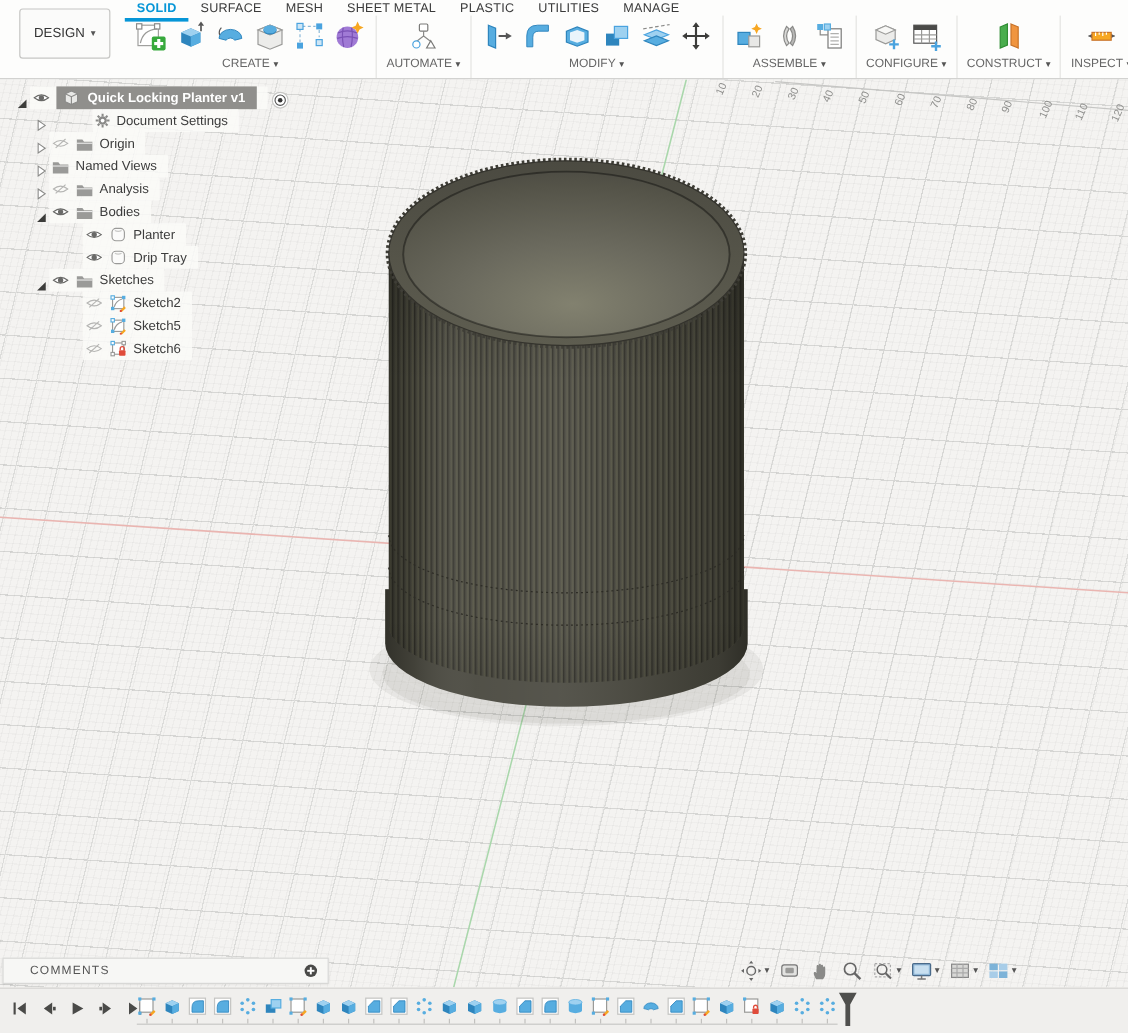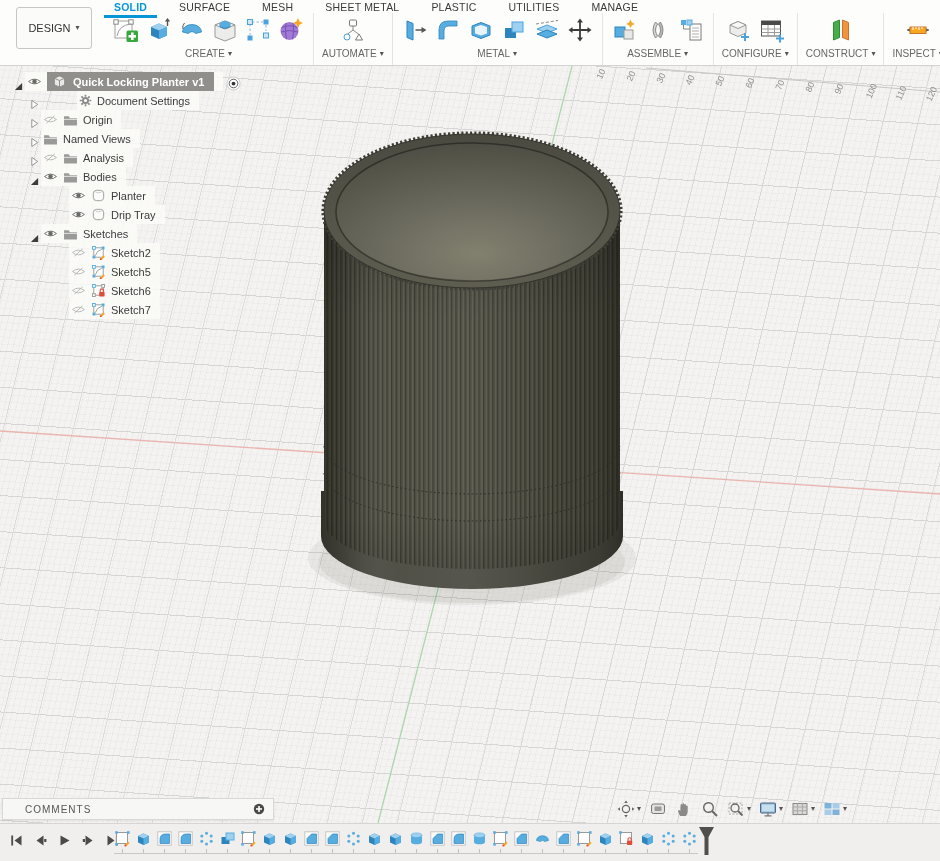--- a/index.html
+++ b/index.html
@@ -6,21 +6,21 @@
   body{width:940px;height:861px;position:relative;overflow:hidden;
        font-family:"Liberation Sans",sans-serif;background:#f4f3f1;font-size:11px;color:#3c3c3c}
 
   
   .topbar{position:absolute;top:0;left:0;width:940px;height:65px;background:#fdfdfc;
           border-bottom:1px solid #d2d2d0;z-index:30}
   .design-btn{position:absolute;left:16px;top:7px;width:74px;height:40px;border:1px solid #c6c6c4;
           border-radius:3px;background:#fbfbfa;display:flex;align-items:center;justify-content:center;
           gap:5px;font-size:11px;color:#333;cursor:default}
   .caret{font-size:8px;color:#555;line-height:1}
-  .tabs{position:absolute;left:112px;top:1px;display:flex;gap:28px;height:14px;align-items:center}
+  .tabs{position:absolute;left:112px;top:1px;display:flex;gap:16px;height:14px;align-items:center}
   .tab{font-size:10.5px;color:#3a3a3a;letter-spacing:.2px;position:relative;padding:0 2px 2px}
   .tab.active{color:#0696d7;font-weight:bold}
   .tab.active::after{content:"";position:absolute;left:-8px;right:-8px;bottom:-3px;height:3px;background:#0696d7}
   .ribbon{position:absolute;left:104px;top:13px;display:flex;height:52px}
   .rgroup{display:flex;flex-direction:column;align-items:center;justify-content:flex-start;
           padding:0 8px;border-right:1px solid #e4e4e2}
   .rgroup:last-child{border-right:none}
   .ricons{display:flex;gap:5px;height:34px;align-items:center}
   .ricons .rbtn{width:28px;height:28px;display:flex;align-items:center;justify-content:center}
   .rbtn svg{width:26px;height:26px}
@@ -197,21 +197,21 @@
             </svg>
           </div>
           <div class="rbtn">
             <svg viewBox="0 0 26 26">
               <path d="M13 4 V22 M4 13 H22" stroke="#3c3c3a" stroke-width="1.8"></path>
               <path d="M13 1.5 l-3 4 h6 Z M13 24.5 l-3 -4 h6 Z M1.5 13 l4 -3 v6 Z M24.5 13 l-4 -3 v6 Z" fill="#3c3c3a"></path>
             </svg>
           </div>
         </div>
         <div class="rlabel">
-          <span>METAL</span>
+          <span>MODIFY</span>
           <span class="caret">▾</span>
         </div>
       </div>
       <div class="rgroup">
         <div class="ricons">
           <div class="rbtn">
             <svg viewBox="0 0 26 26">
               <path d="M18.5 2.5 l1.4 3 3 1.4 -3 1.4 -1.4 3 -1.4 -3 -3 -1.4 3 -1.4 Z" fill="#f7a722"></path>
               <rect x="3" y="10" width="10" height="10" fill="#57ade0" stroke="#2e85bd"></rect>
               <rect x="12" y="13" width="9" height="9" fill="#e8e8e6" stroke="#9a9a98"></rect>
@@ -634,43 +634,20 @@
                 <rect x="1.6" y="1.6" width="3" height="3" fill="#fff" stroke="#57ade0"></rect>
                 <rect x="11.4" y="1.6" width="3" height="3" fill="#fff" stroke="#9a9a98"></rect>
                 <rect x="1.6" y="11.4" width="3" height="3" fill="#fff" stroke="#9a9a98"></rect>
                 <path d="M9.8 9.5 V8.1 a1.8 1.8 0 0 1 3.6 0 V9.5" fill="none" stroke="#e04b3a" stroke-width="1.2"></path>
                 <rect x="8.7" y="9.5" width="5.8" height="4.8" rx=".8" fill="#e04b3a"></rect>
               </svg>
             </span>
             <span class="rowlabel">Sketch6</span>
           </span>
         </div>
-        <div class="trow" style="padding-left: 54px;">
-          <span class="arrow"></span>
-          <span class="pill">
-            <span style="display: inline-flex;">
-              <svg width="15" height="11" viewBox="0 0 16 12">
-                <path d="M1.5 6 Q8 .8 14.5 6 Q8 11.2 1.5 6 Z" fill="none" stroke="#b5b5b3"></path>
-                <path d="M3.5 10 L12.5 2" stroke="#b5b5b3"></path>
-              </svg>
-            </span>
-            <span style="display: inline-flex;">
-              <svg width="15" height="15" viewBox="0 0 16 16">
-                <rect x="3" y="3" width="10" height="10" fill="#fff" stroke="#9a9a98"></rect>
-                <rect x="1.6" y="1.6" width="3" height="3" fill="#fff" stroke="#57ade0"></rect>
-                <rect x="11.4" y="1.6" width="3" height="3" fill="#57ade0"></rect>
-                <rect x="1.6" y="11.4" width="3" height="3" fill="#57ade0"></rect>
-                <path d="M4.5 11.5 Q6 6 11.5 4.5" stroke="#9a9a98" fill="none"></path>
-                <path d="M10.5 15.3 l3.6 -3.6" stroke="#f7a722" stroke-width="2"></path>
-                <circle cx="10.3" cy="15.1" r="1" fill="#e04b3a"></circle>
-              </svg>
-            </span>
-            <span class="rowlabel">Sketch7</span>
-          </span>
-        </div>
       </div>
   </div>
 
   <div class="comments">
     <span class="ttl">COMMENTS</span>
     <svg width="12" height="12" viewBox="0 0 12 12">
       <circle cx="6" cy="6" r="5.2" fill="#4a4a48"></circle>
         <rect x="3" y="5.2" width="6" height="1.6" fill="#fff"></rect>
         <rect x="5.2" y="3" width="1.6" height="6" fill="#fff"></rect>
     </svg>

